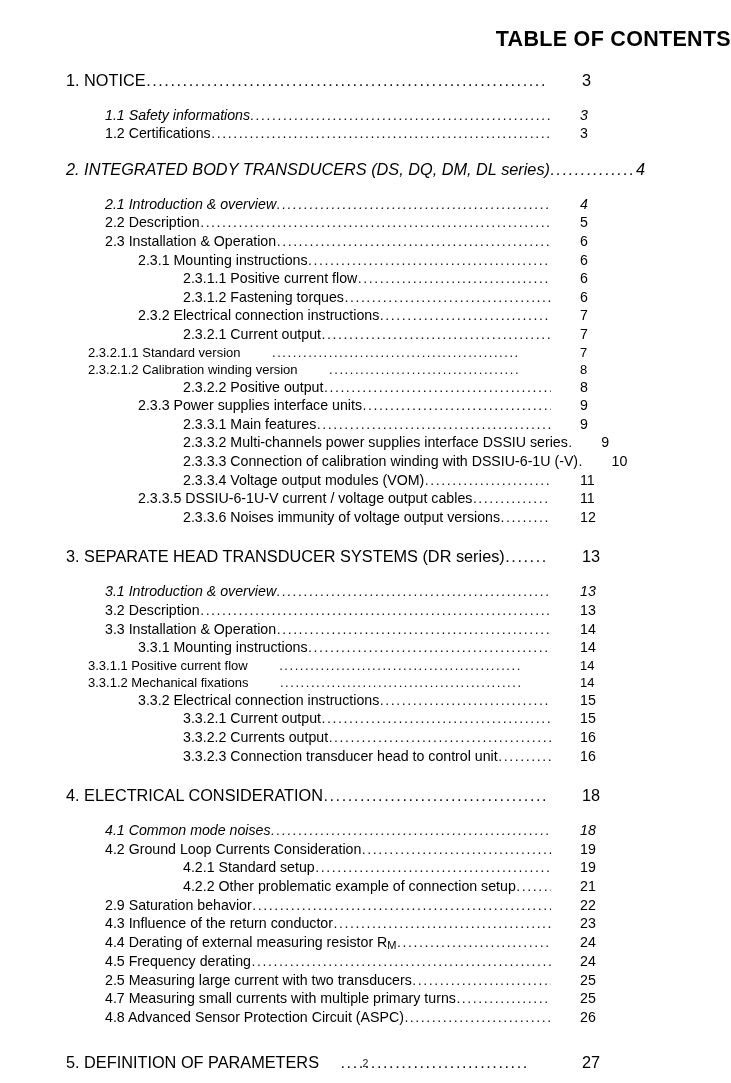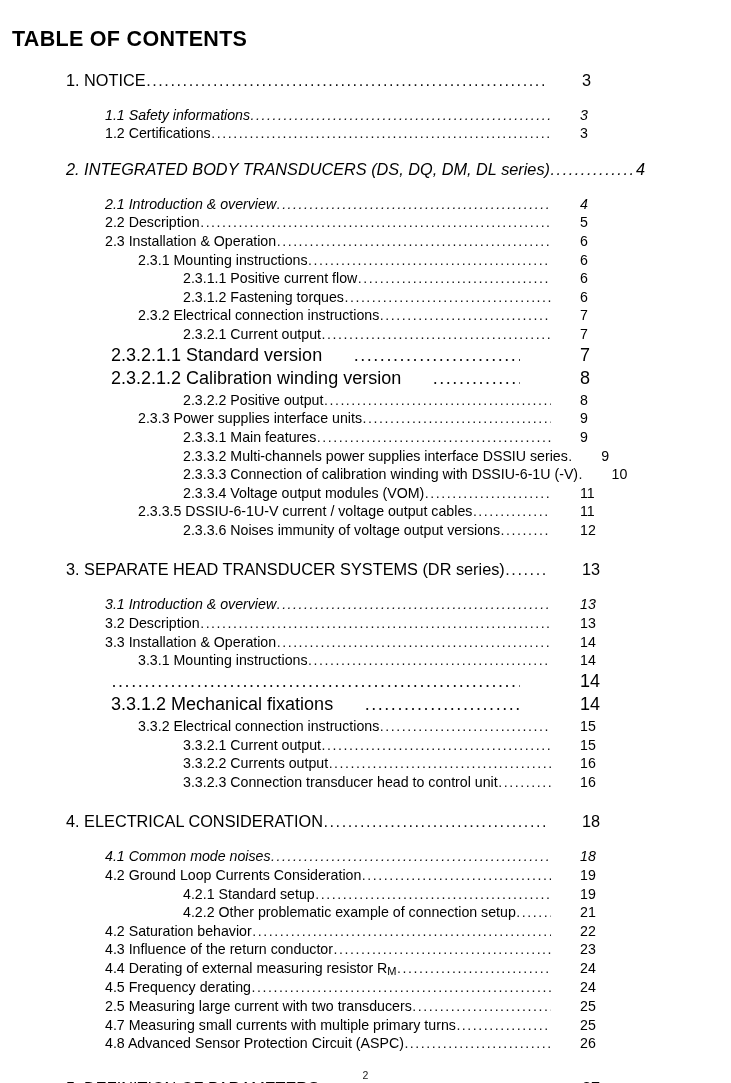--- a/index.html
+++ b/index.html
@@ -18,26 +18,26 @@
   }
 
   .page {
     position: relative;
     width: 731px;
     height: 1083px;
     box-sizing: border-box;
   }
 
   .toc-title {
-    text-align: left;
+    text-align: right;
     font-size: 21.5px;
     font-weight: bold;
     letter-spacing: 0.3px;
-    margin: 12px;
-    padding-top: 16px;
+    margin: 0;
+    padding-top: 28px;
     padding-bottom: 0;
     line-height: 1.1;
   }
 
   .toc-body {
     margin-top: 17px;
   }
 
   
   .toc-row {
@@ -107,22 +107,22 @@
   .lvl-3 .toc-page { width: 94px; text-indent: 29px; padding-left: 0;}
 
   .lvl-4 {
     font-size: 14.2px;
     padding-left: 183px;
     line-height: 1.31;
   }
   .lvl-4 .toc-page { width: 94px; text-indent: 29px; padding-left: 0;}
 
   .lvl-5 {
-    font-size: 18px;
-    padding-left: 111px;
+    font-size: 13px;
+    padding-left: 88px;
     line-height: 1.31;
     gap: 31px;
   }
   .lvl-5 .toc-page { width: 94px; text-indent: 29px; padding-left: 0;}
 
   
   .toc-row { padding-right: 86px; }
   .lvl-1 { padding-right: 86px; }
   .gap-md { margin-top: 15px; font-style: italic; }
   .gap-lg { margin-top: 19px; }
@@ -281,20 +281,21 @@
         <span class="toc-label">3.3 Installation &amp; Operation</span>
         <span class="toc-leader" aria-hidden="true">................................................................................................................................................................</span>
         <span class="toc-page">14</span>
       </div>
       <div class="toc-row lvl-3">
         <span class="toc-label">3.3.1 Mounting instructions</span>
         <span class="toc-leader" aria-hidden="true">................................................................................................................................................................</span>
         <span class="toc-page">14</span>
       </div>
       <div class="toc-row lvl-5">
+        <span class="toc-label">3.3.1.1 Positive current flow</span>
         <span class="toc-leader" aria-hidden="true">................................................................................................................................................................</span>
         <span class="toc-page">14</span>
       </div>
       <div class="toc-row lvl-5">
         <span class="toc-label">3.3.1.2 Mechanical fixations</span>
         <span class="toc-leader" aria-hidden="true">................................................................................................................................................................</span>
         <span class="toc-page">14</span>
       </div>
       <div class="toc-row lvl-3">
         <span class="toc-label">3.3.2 Electrical connection instructions</span>
@@ -335,21 +336,21 @@
         <span class="toc-label">4.2.1 Standard setup</span>
         <span class="toc-leader" aria-hidden="true">................................................................................................................................................................</span>
         <span class="toc-page">19</span>
       </div>
       <div class="toc-row lvl-4">
         <span class="toc-label">4.2.2 Other problematic example of connection setup</span>
         <span class="toc-leader" aria-hidden="true">................................................................................................................................................................</span>
         <span class="toc-page">21</span>
       </div>
       <div class="toc-row lvl-2">
-        <span class="toc-label">4.2 Saturation behavior</span>
+        <span class="toc-label">2.9 Saturation behavior</span>
         <span class="toc-leader" aria-hidden="true">................................................................................................................................................................</span>
         <span class="toc-page">22</span>
       </div>
       <div class="toc-row lvl-2">
         <span class="toc-label">4.3 Influence of the return conductor</span>
         <span class="toc-leader" aria-hidden="true">................................................................................................................................................................</span>
         <span class="toc-page">23</span>
       </div>
       <div class="toc-row lvl-2">
         <span class="toc-label">4.4 Derating of external measuring resistor R<span class="sub-m">M</span></span>

